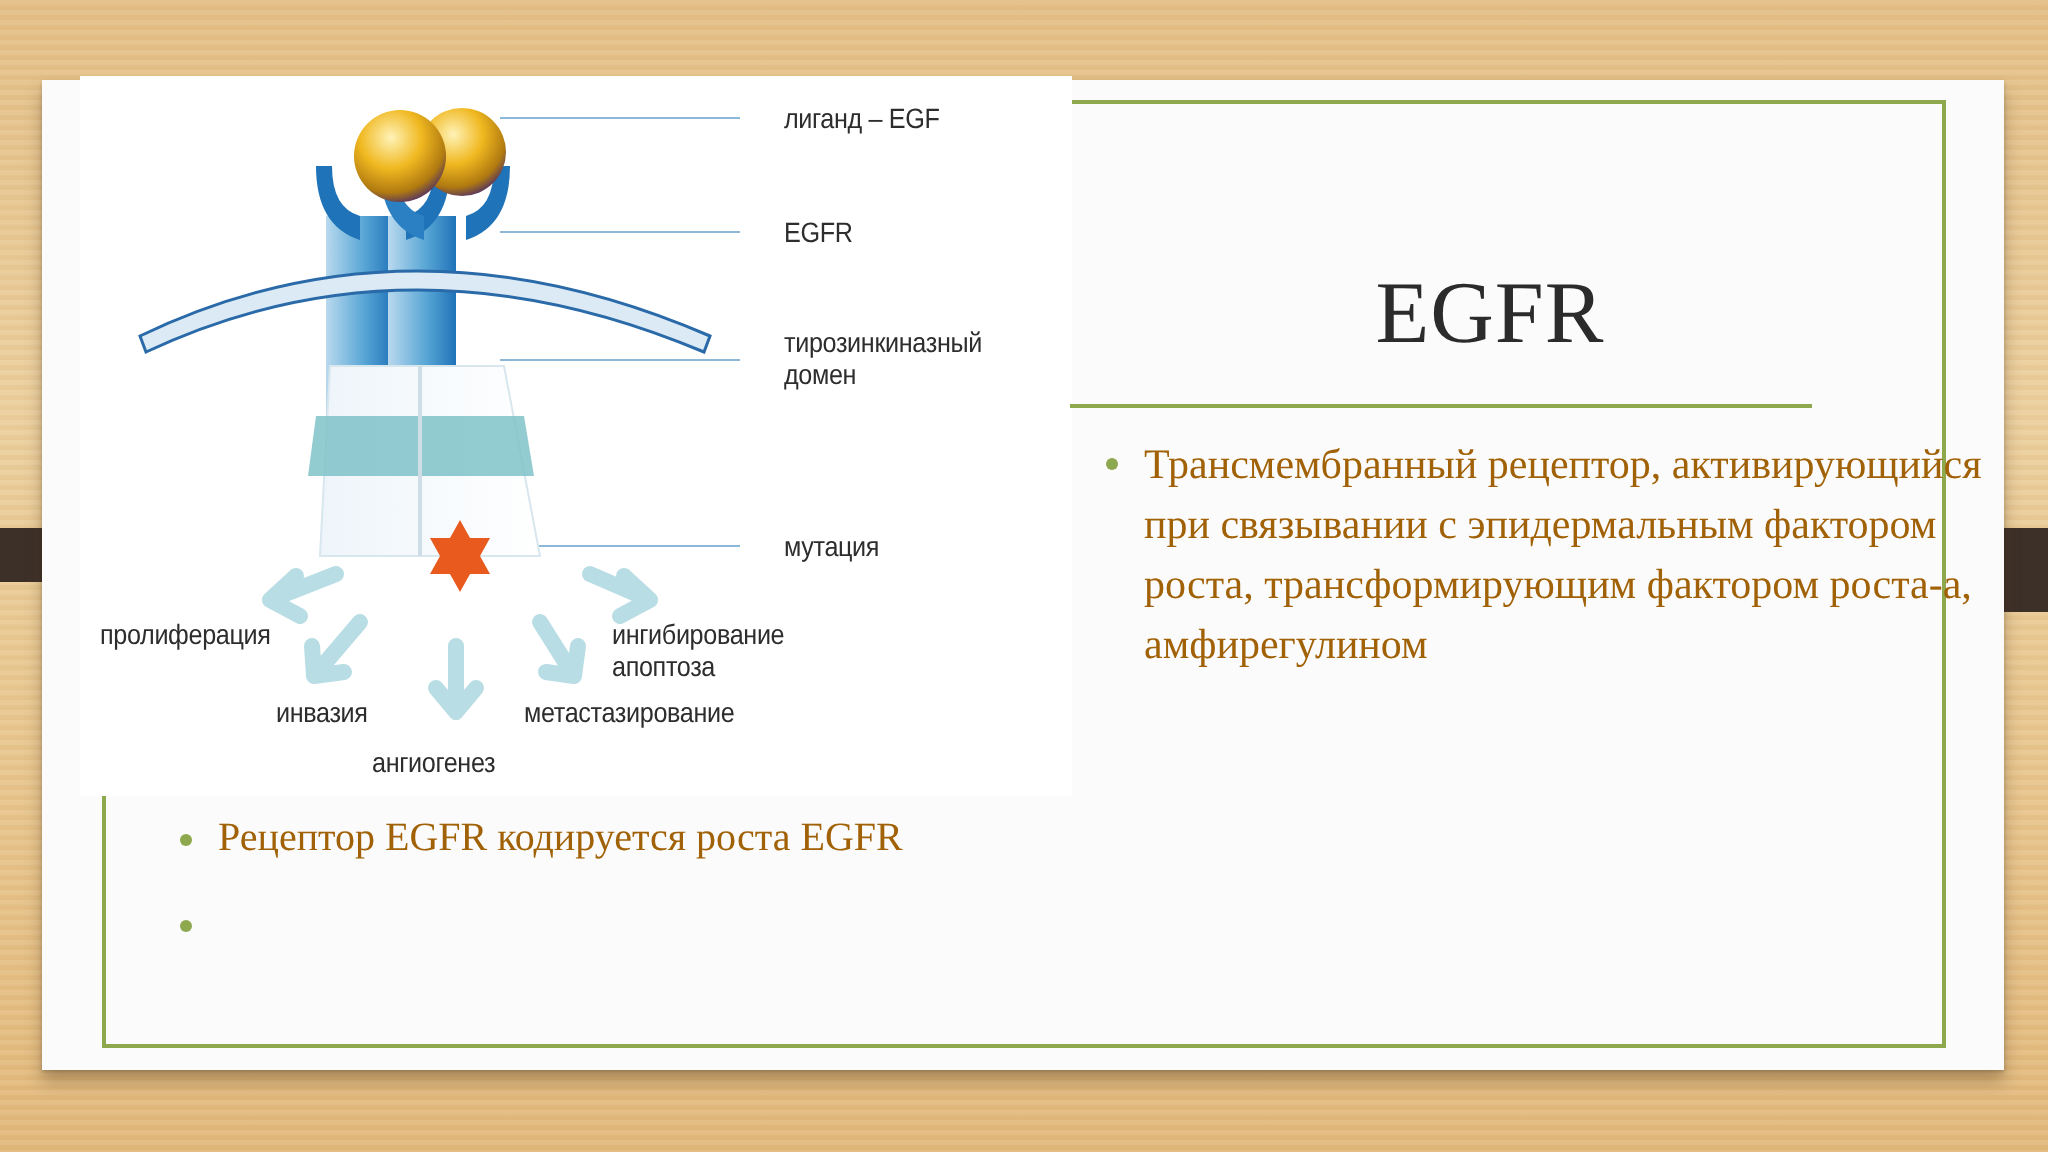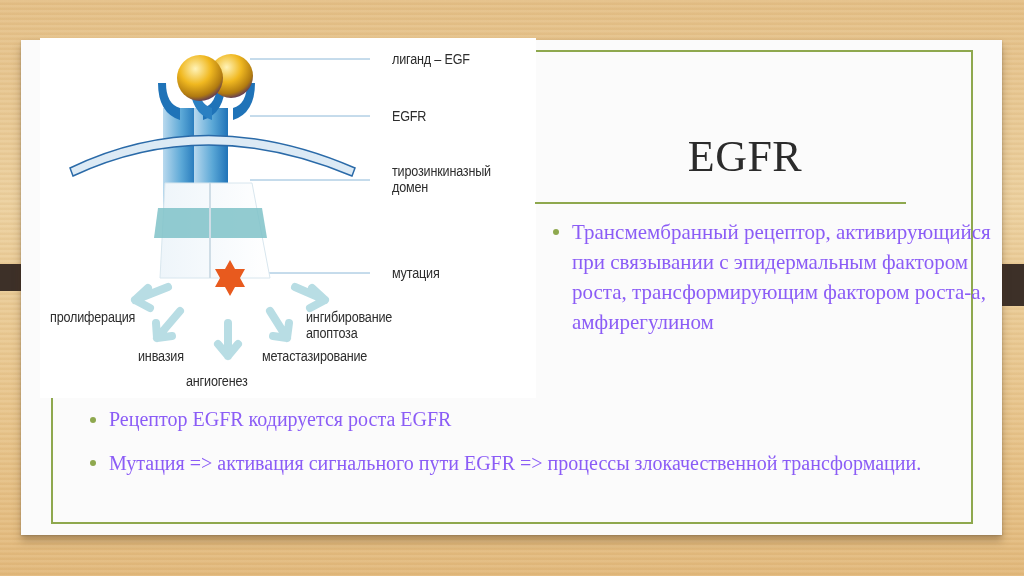--- a/index.html
+++ b/index.html
@@ -33,21 +33,21 @@
     font-size: 14px; color: #2d2d2d; line-height: 15px; letter-spacing: -0.2px;
     transform: scaleX(0.9); transform-origin: left top;
   }
   .title {
     position: absolute; left: 514px; top: 62px; width: 420px; text-align: center;
     font-size: 44px; color: #2b2b2b; font-weight: normal; letter-spacing: 0.5px;
   }
   .divider {
     position: absolute; left: 514px; top: 162px; width: 371px; height: 2px; background: #8ea84e;
   }
-  .bullet-block { position: absolute; font-size: 20px; color: #8b5cf6; line-height: 27px; }
+  .bullet-block { position: absolute; font-size: 20px; color: #a16207; line-height: 27px; }
   .bullet-block .dot {
     position: absolute; left: -19px; top: 11px; width: 6px; height: 6px; border-radius: 50%; background: #8ea84e;
   }
   .b1 { left: 551px; top: 177px; width: 420px; font-size: 21px; line-height: 30px; }
   .b1 .dot { top: 12px; }
   .b2 { left: 88px; top: 366px; width: 860px; }
   .b3 { left: 88px; top: 409px; width: 880px; line-height: 28px; }
 </style>
 </head>
 <body>
@@ -134,15 +134,14 @@
   <div class="bullet-block b1">
     <span class="dot"></span>
     <span>Трансмембранный рецептор, активирующийся при связывании с эпидермальным фактором роста, трансформирующим фактором роста-а, амфирегулином</span>
   </div>
   <div class="bullet-block b2">
     <span class="dot"></span>
     <span>Рецептор EGFR кодируется роста EGFR</span>
   </div>
   <div class="bullet-block b3">
     <span class="dot"></span>
-    <span>Мутация =&gt; активация сигнального пути  EGFR =&gt; процессы злокачественной трансформации.</span>
   </div>
 </div>
 
 </body></html>

